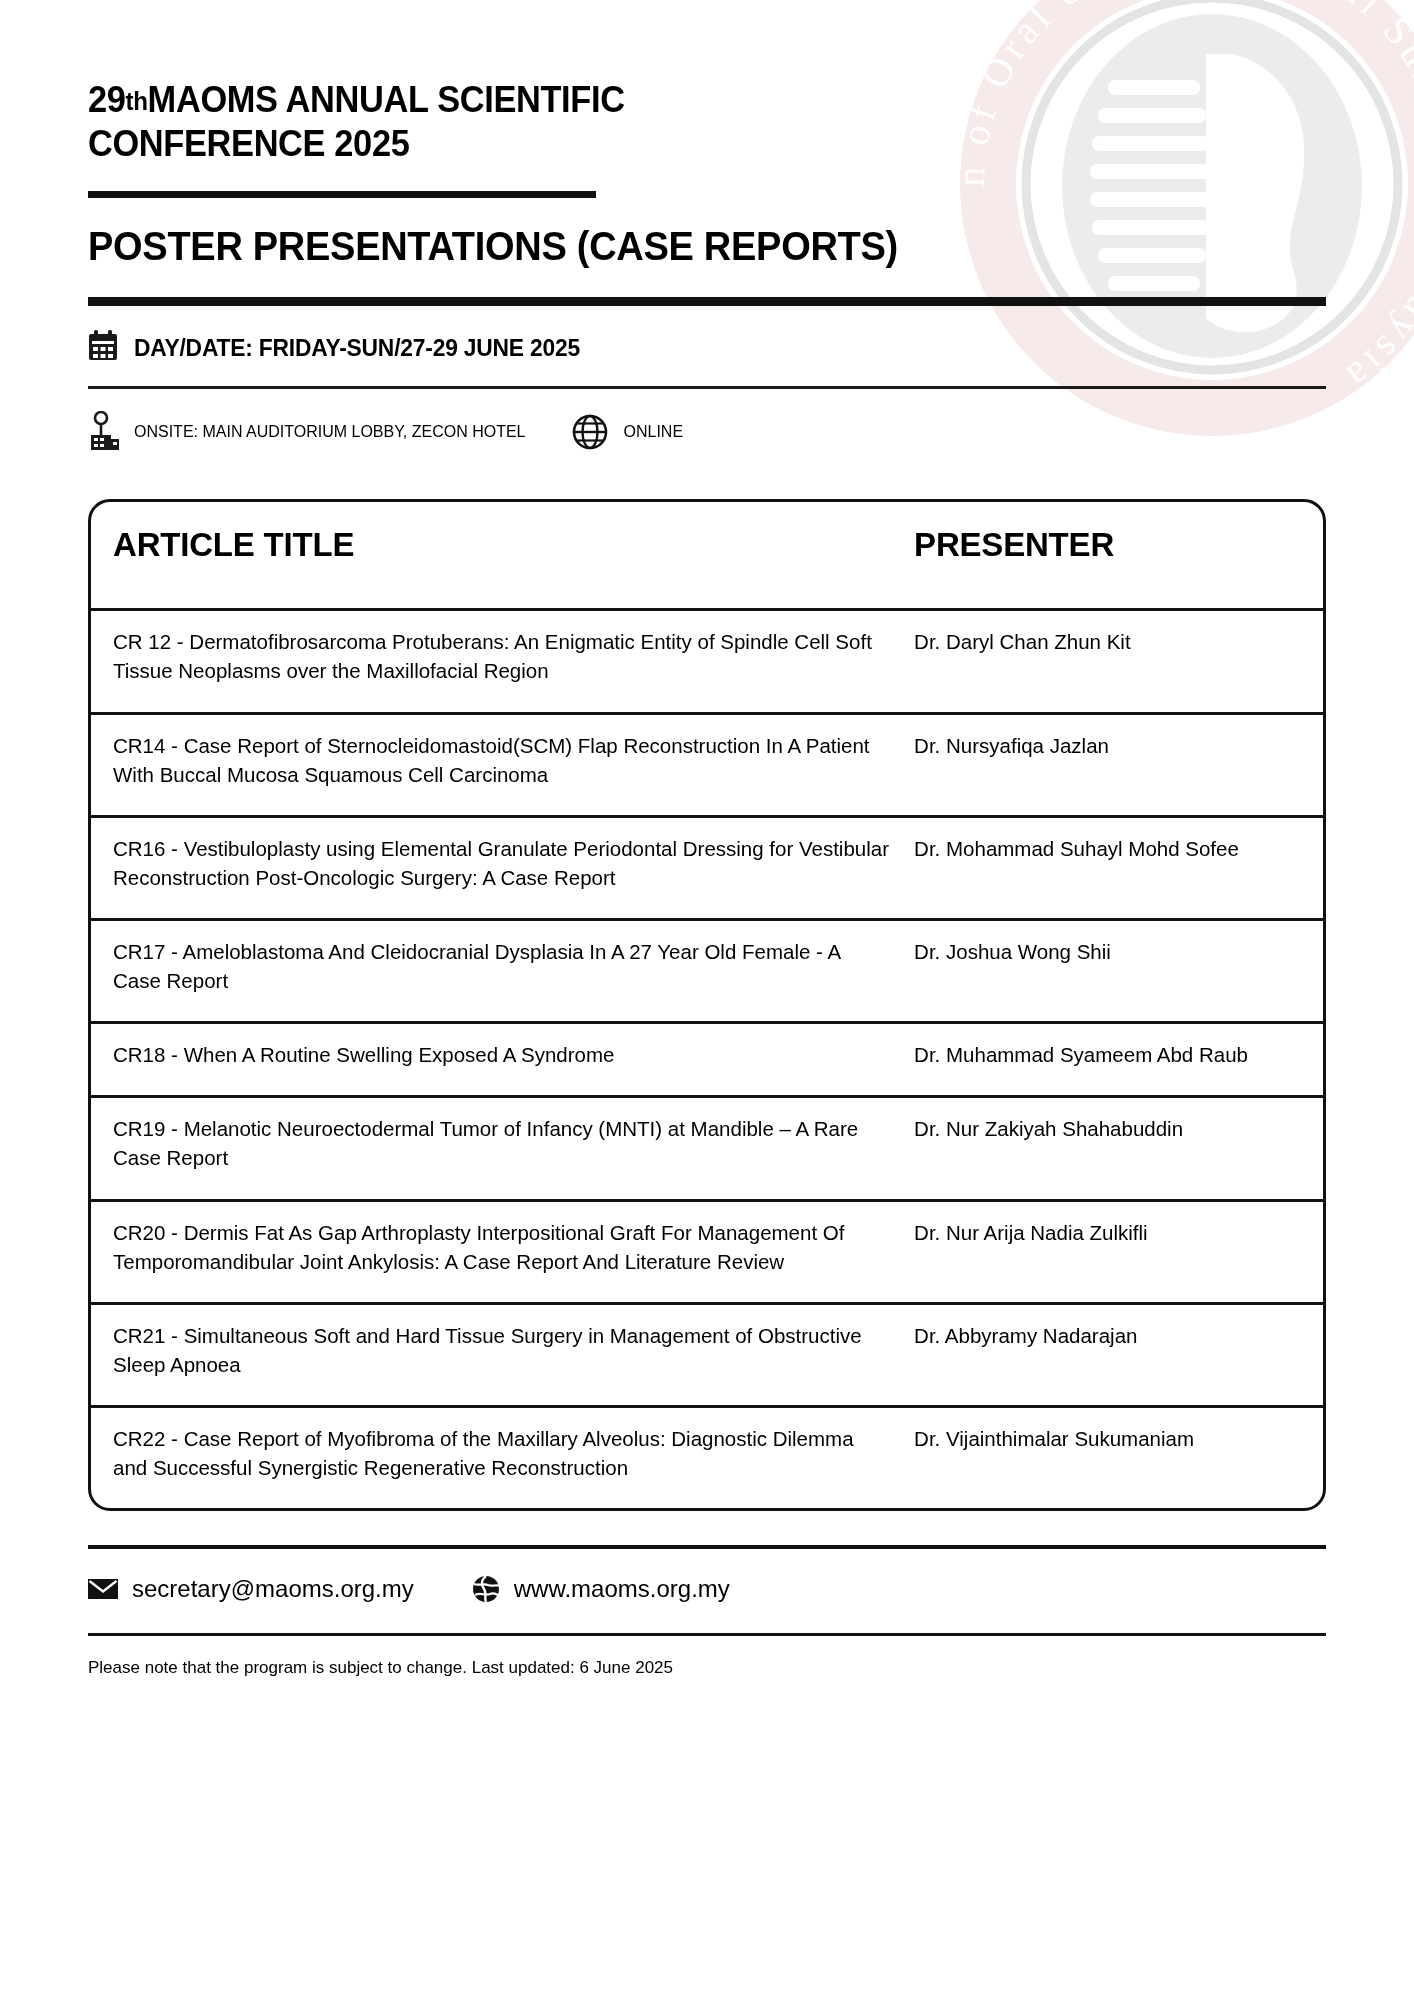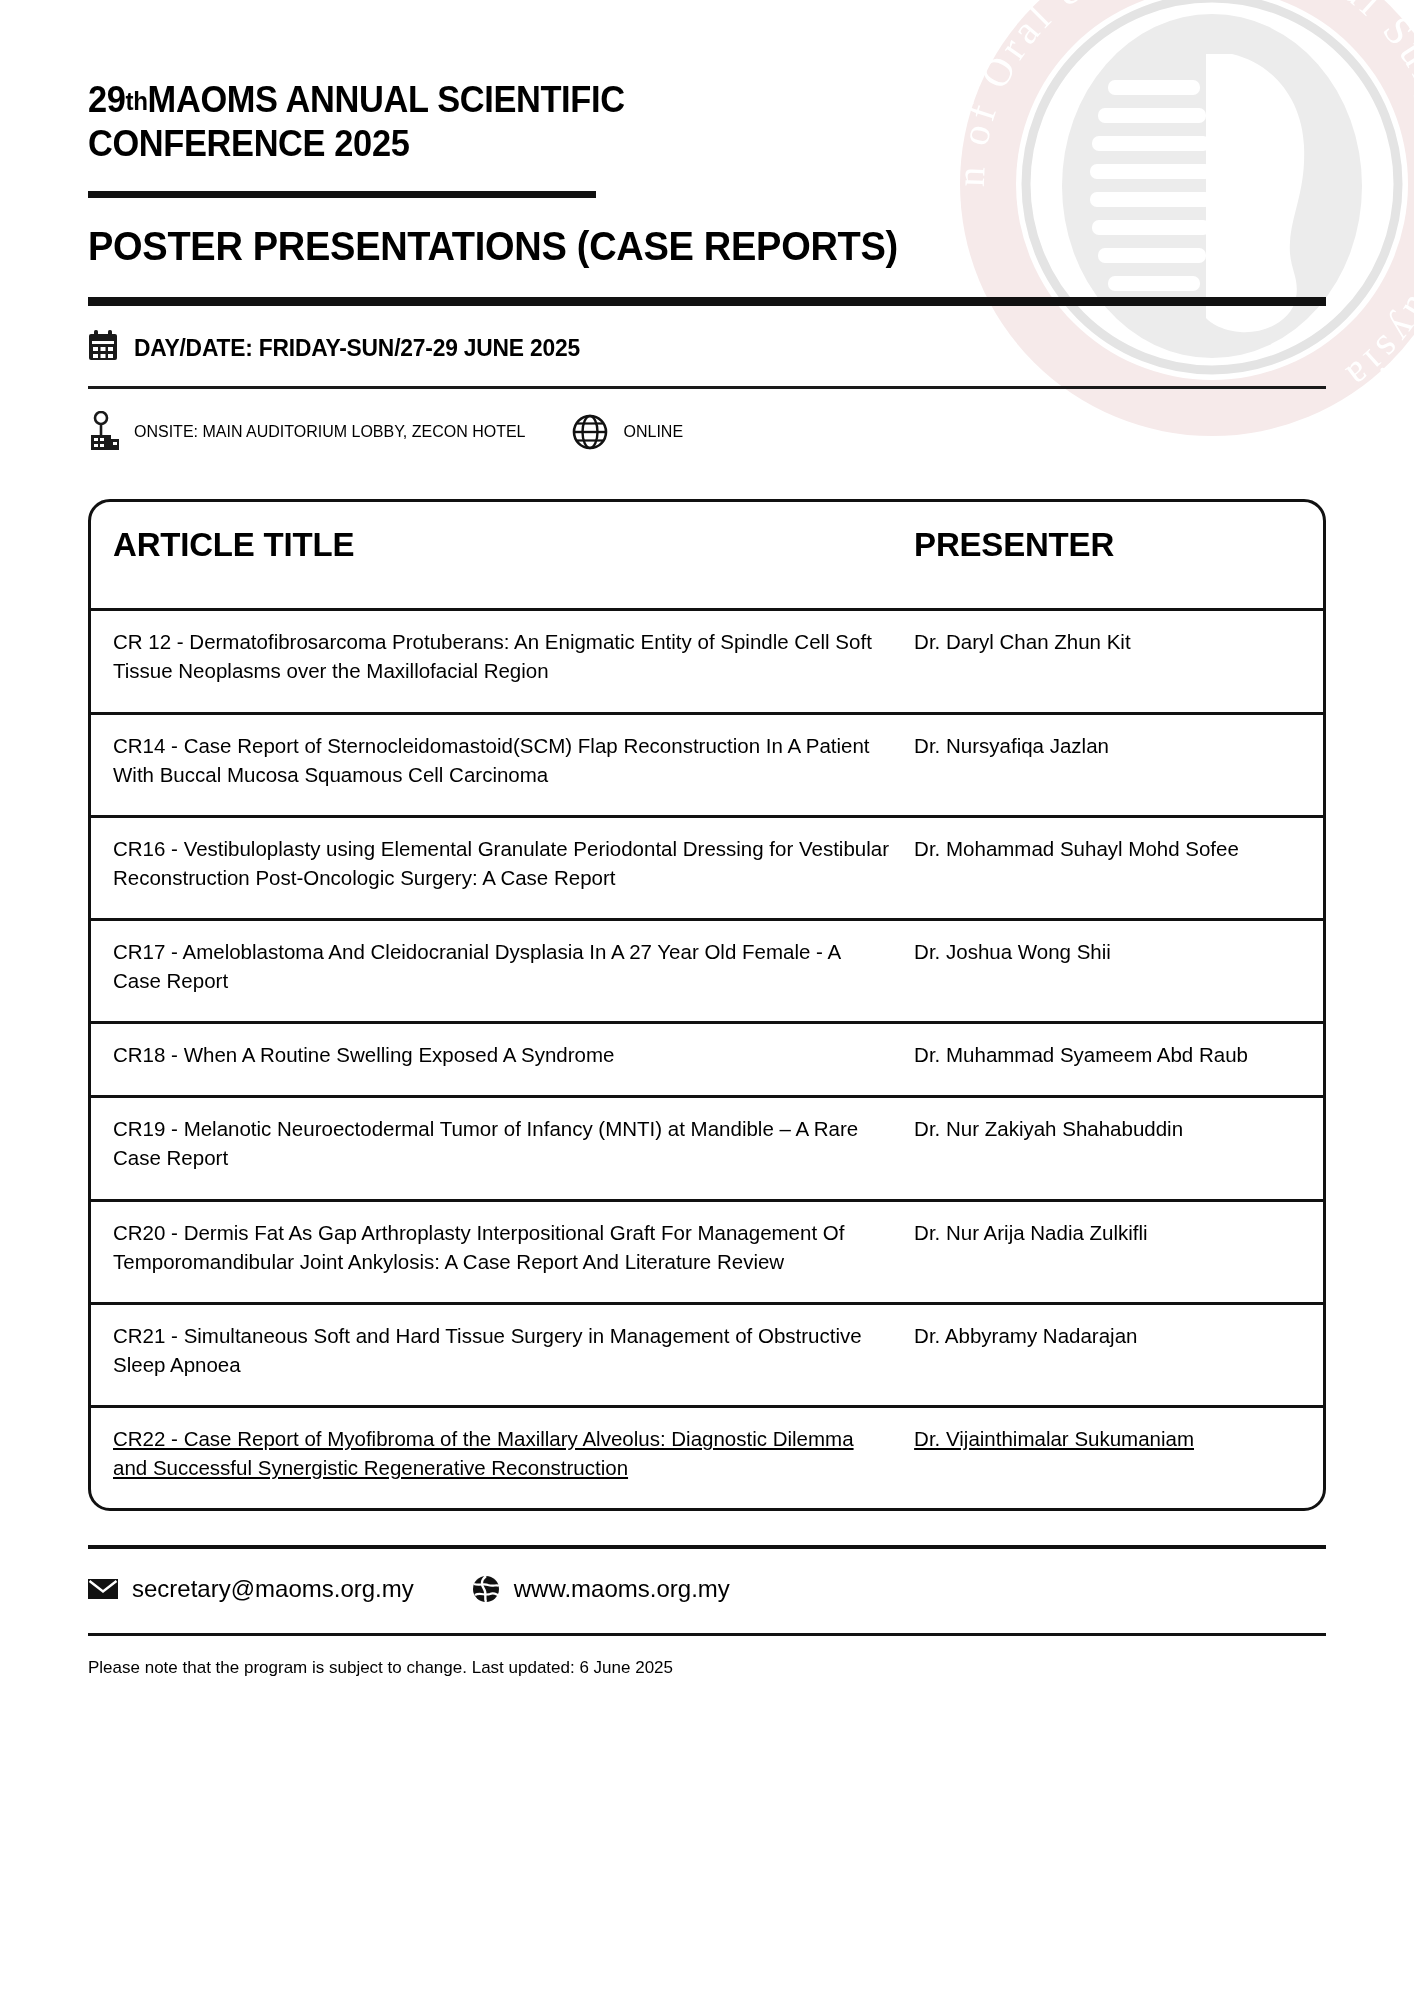--- a/index.html
+++ b/index.html
@@ -146,21 +146,20 @@
     padding-left: 10px;
   }
   table.prog tbody td {
     font-size: 20.5px;
     line-height: 1.42;
     padding: 16px 14px 26px 22px;
     border-bottom: 3px solid #111;
   }
   table.prog tbody tr:last-child td {
     border-bottom: none;
-    text-decoration: underline;
   }
   table.prog tbody td.presenter-col {
     padding-left: 10px;
     padding-right: 18px;
   }
   col.c-title { width: 66%; }
   col.c-pres  { width: 34%; }
 
   
   .contact-row {

